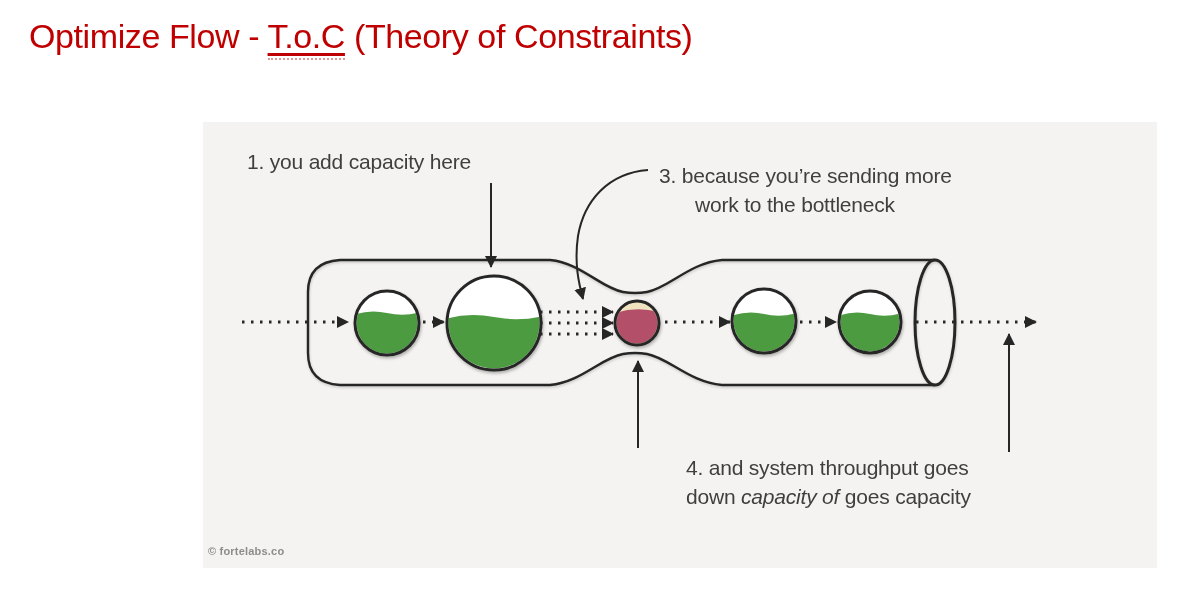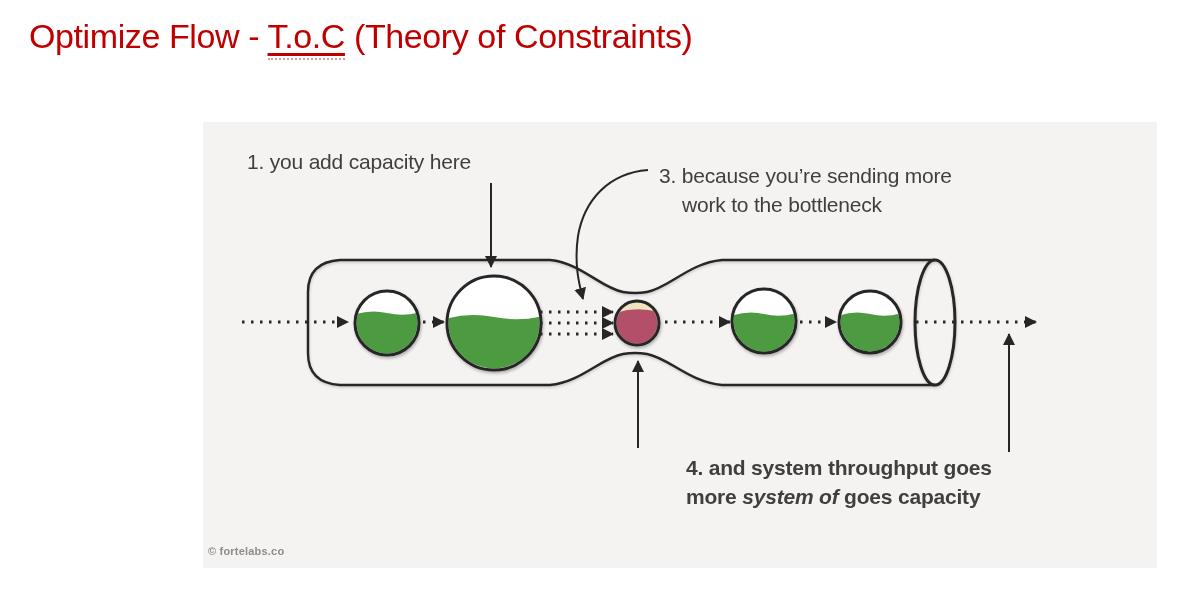--- a/index.html
+++ b/index.html
@@ -26,22 +26,22 @@
   }
   .card svg{position:absolute;left:0;top:0;}
   .ann{
     position:absolute;
     font-size:21px;line-height:1.38;color:var(--text,#3f3f3f);
     white-space:nowrap;letter-spacing:-0.2px;
   }
   .ann1{left:44px;top:26px;}
   .ann2{left:42px;top:332px;}
   .ann3{left:456px;top:40px;}
-  .ann3 .indent{margin-left:23px;}
-  .ann4{left:483px;top:332px;font-weight:bold;}
+  .ann3 .indent{margin-left:36px;}
+  .ann4{left:483px;top:332px;}
   .copyright{
     position:absolute;left:5px;top:423px;
     font-size:11px;color:var(--copyright_gray,#8c8c8c);letter-spacing:0.2px;font-weight:bold;
   }
 </style>
 </head>
 <body>
 
 <h1 class="title"><span>Optimize Flow - </span><span class="toc">T.o.C</span><span> (Theory of Constraints)</span></h1>
 
@@ -135,17 +135,17 @@
   <div class="ann ann1">1. you add capacity here</div>
 
   <div class="ann ann3">
     <span>3. because you’re sending more</span><br>
     <span class="indent">work to the bottleneck</span>
   </div>
 
 
   <div class="ann ann4">
     <span>4. and system throughput goes</span><br>
-    <span>more </span><em>system of</em><span> goes capacity</span>
+    <span>down </span><em>capacity of</em><span> goes capacity</span>
   </div>
 
   <div class="copyright">© fortelabs.co</div>
 </div>
 
 </body></html>

